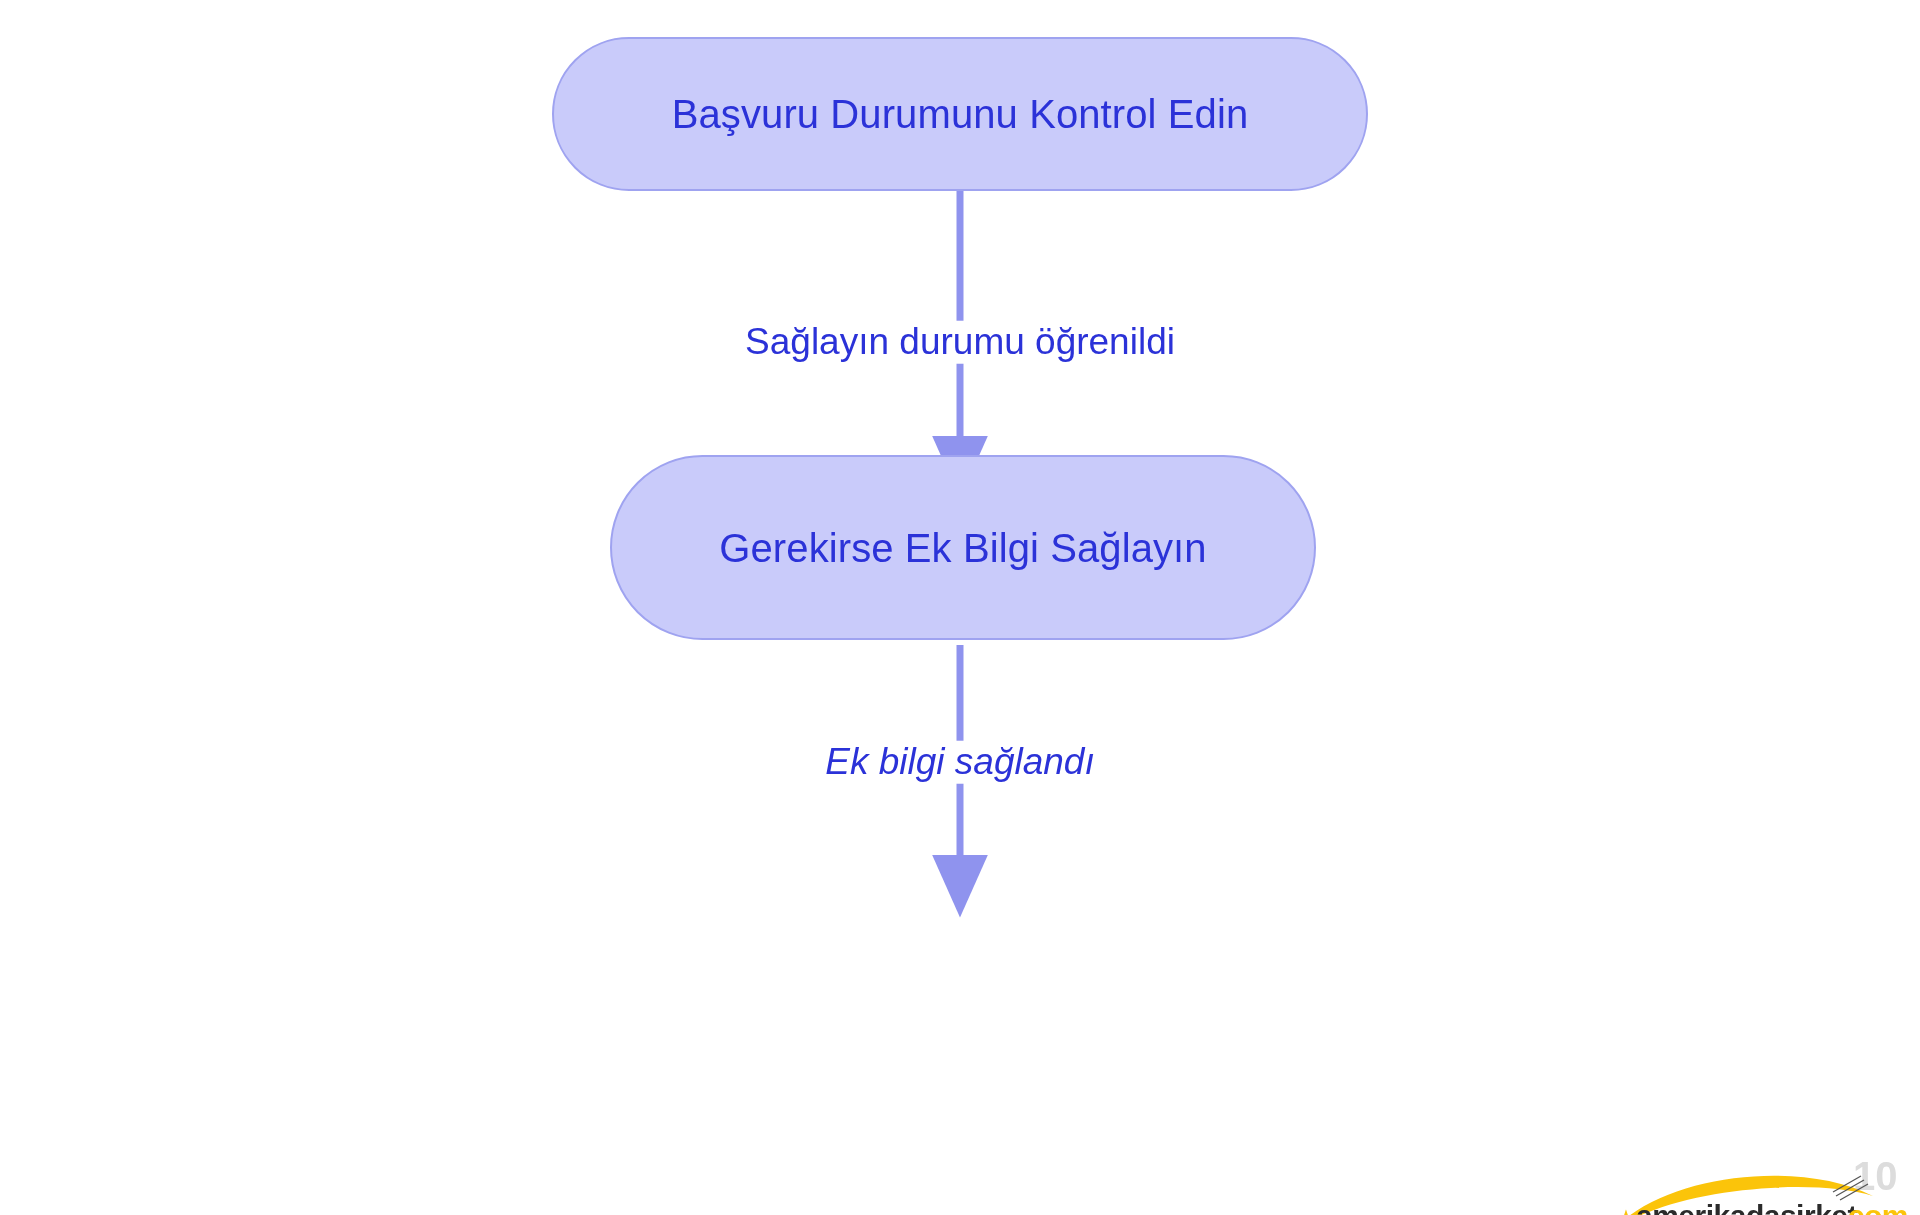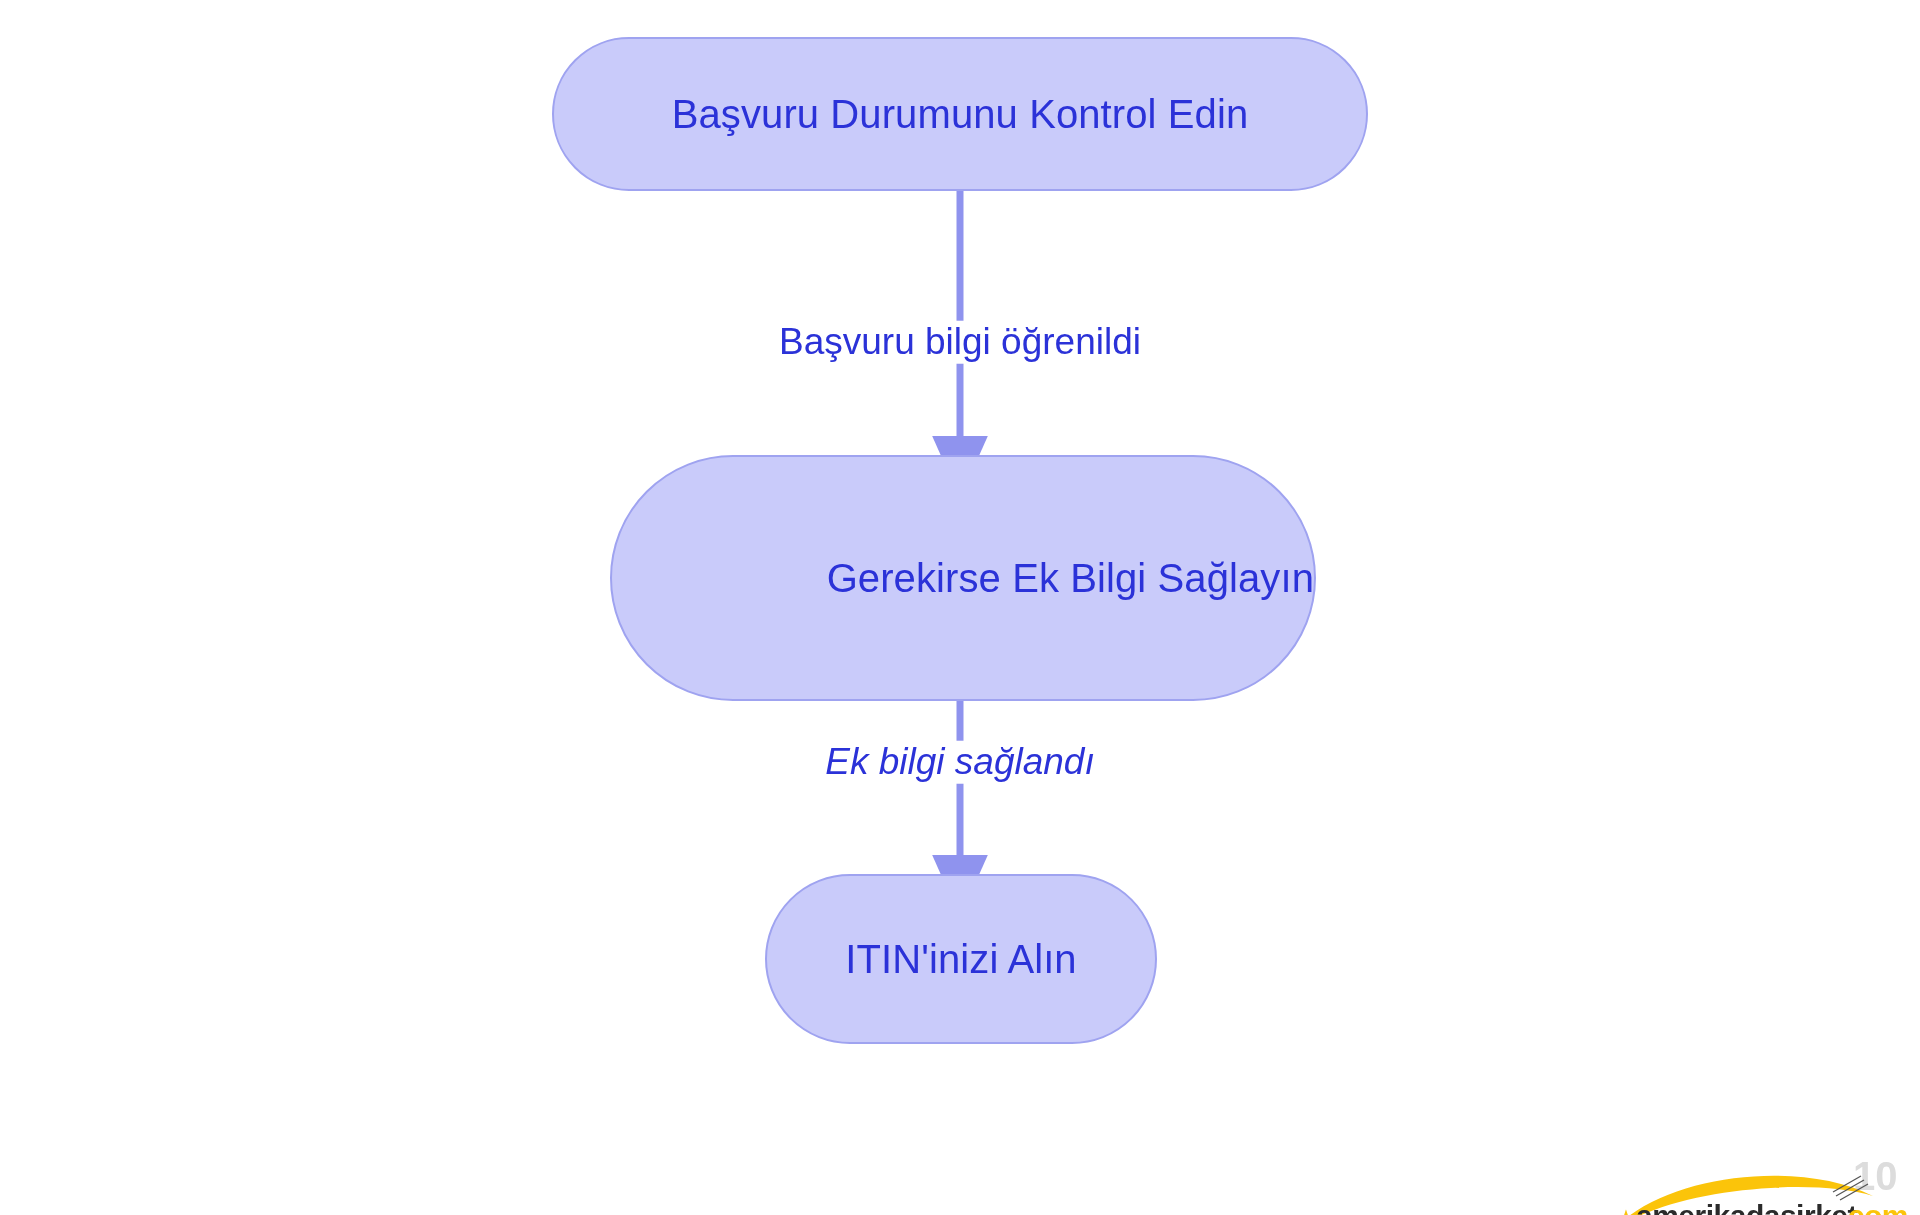--- a/index.html
+++ b/index.html
@@ -39,21 +39,21 @@
   .node-label {
     color: #2b32d8;
     font-size: 40px;
     font-weight: 400;
     letter-spacing: 0.1px;
     line-height: 1.1;
     white-space: nowrap;
   }
 
   #node-1 { left: 552px; top: 25px;  width: 816px; height: 154px; }
-  #node-2 { left: 610px; top: 443px; width: 706px; height: 246px; justify-content: flex-end; }
+  #node-2 { left: 610px; top: 443px; width: 706px; height: 185px; }
   #node-3 { left: 765px; top: 862px; width: 392px; height: 170px; }
 
   
   .edge-svg {
     position: absolute;
     left: 0;
     top: 0;
     width: 1920px;
     height: 1215px;
     overflow: visible;
@@ -103,31 +103,28 @@
 
     <g>
       <line x1="960" y1="633" x2="960" y2="851" stroke="#8f93ee" stroke-width="7" marker-end="url(#arrowhead)"></line>
     </g>
   </svg>
 
   <div class="node" id="node-1">
     <span class="node-label">Başvuru Durumunu Kontrol Edin</span>
   </div>
 
-  <div class="edge-label" id="edge-label-1">Başvuru bilgi öğrenildi</div>
+  <div class="edge-label" id="edge-label-1">Sağlayın durumu öğrenildi</div>
 
   <div class="node" id="node-2">
     <span class="node-label">Gerekirse Ek Bilgi Sağlayın</span>
   </div>
 
   <div class="edge-label" id="edge-label-2">Ek bilgi sağlandı</div>
 
-  <div class="node" id="node-3">
-    <span class="node-label">ITIN'inizi Alın</span>
-  </div>
 
   <div id="logo">
     <svg class="logo-svg" viewBox="0 0 300 86" xmlns="http://www.w3.org/2000/svg">
 
       <text x="236" y="42" font-family="Liberation Sans, sans-serif" font-size="40" font-weight="bold" fill="#dcdcdc">10</text>
 
       <path d="M12,68 C70,24 190,14 256,48 C198,30 78,40 18,70 Z" fill="#fbc40a"></path>
 
       <g stroke="#555555" stroke-width="1.2" fill="none">
         <path d="M216,44 L244,28"></path>

